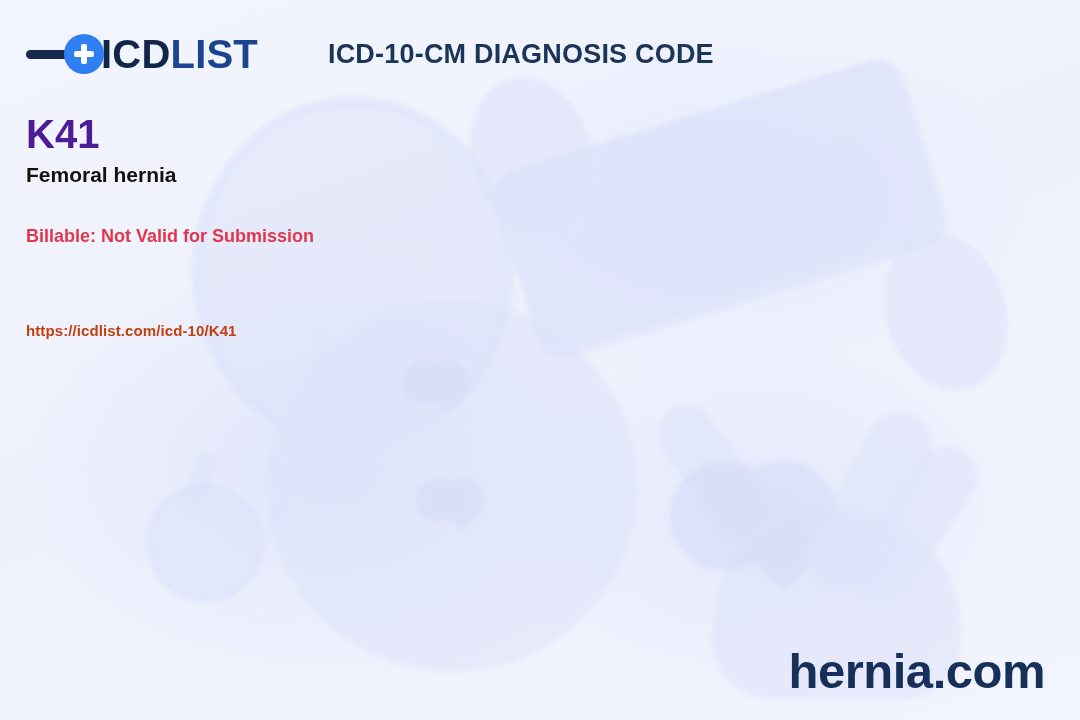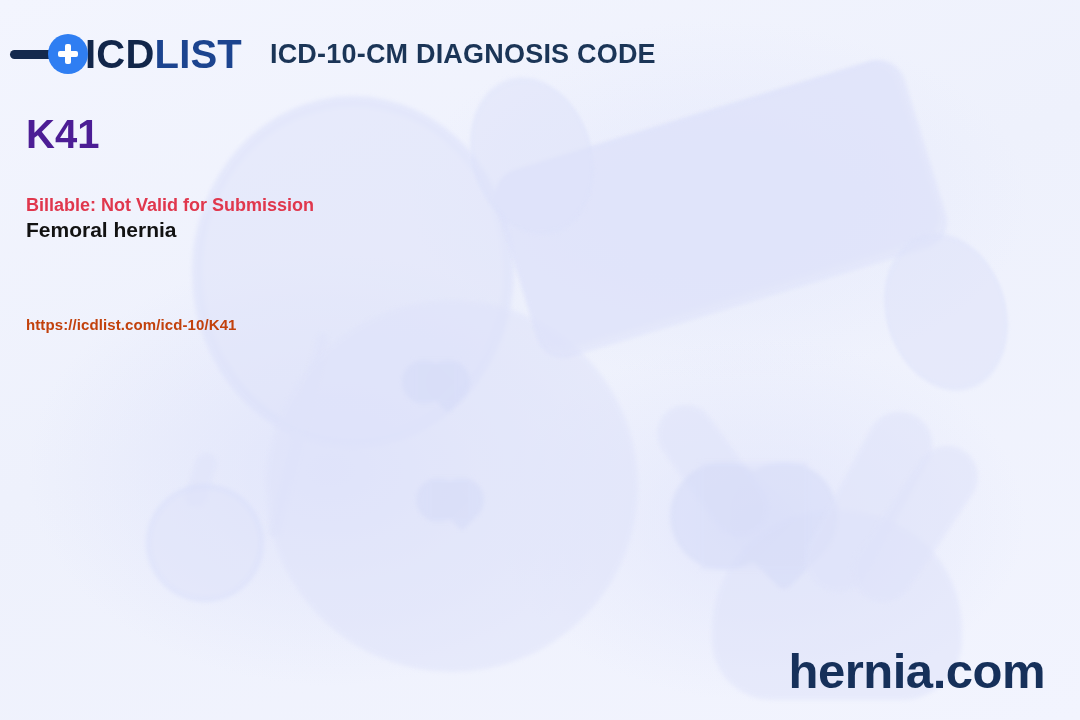--- a/index.html
+++ b/index.html
@@ -174,25 +174,26 @@
     left: 712px; top: 510px;
     border-radius: 120px 120px 60px 60px;
     background: linear-gradient(150deg, rgba(231,235,253,0.85), rgba(244,246,254,0.5));
     filter: blur(3px);
     opacity: 0.6;
   }
 
   
   #header {
     position: absolute;
-    left: 10px;
+    left: 26px;
     top: 26px;
     display: flex;
     align-items: center;
     height: 56px;
+    gap: 42px;
   }
 
   #brand-logo {
     display: flex;
     align-items: center;
     height: 56px;
   }
   .logo-bar {
     width: 46px;
     height: 9px;
@@ -326,20 +327,20 @@
         <span class="plus-h"></span>
         <span class="plus-v"></span>
       </span>
       <span class="logo-word"><span class="w-icd">ICD</span><span class="w-list">LIST</span></span>
     </div>
     <div id="header-title">ICD-10-CM DIAGNOSIS CODE</div>
   </div>
 
   <div id="content">
     <div id="code-value">K41</div>
+    <div id="code-description">Femoral hernia</div>
     <div id="billable-status">Billable: Not Valid for Submission</div>
-    <div id="code-description">Femoral hernia</div>
     <div id="code-url">https://icdlist.com/icd-10/K41</div>
   </div>
 
   <div id="footer-brand">hernia.com</div>
 
 </div>
 
 </body></html>

